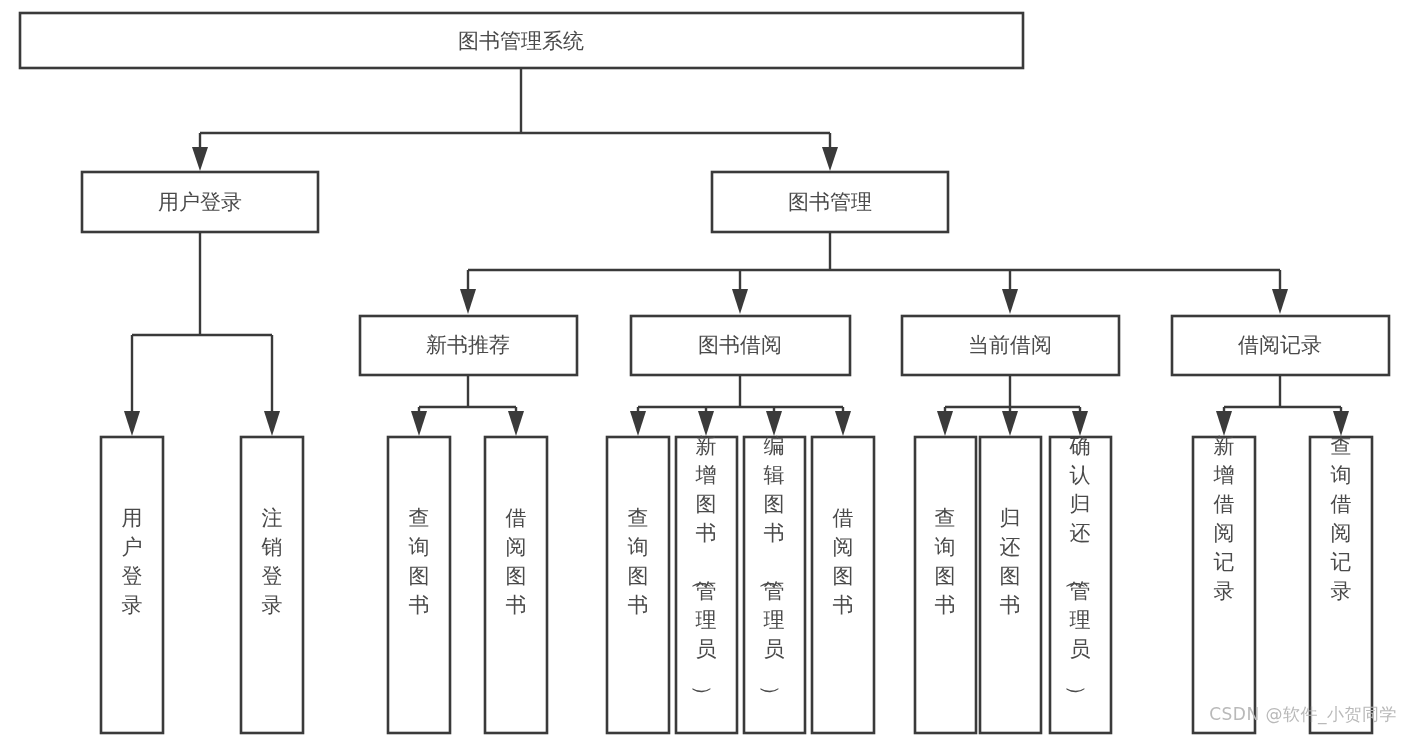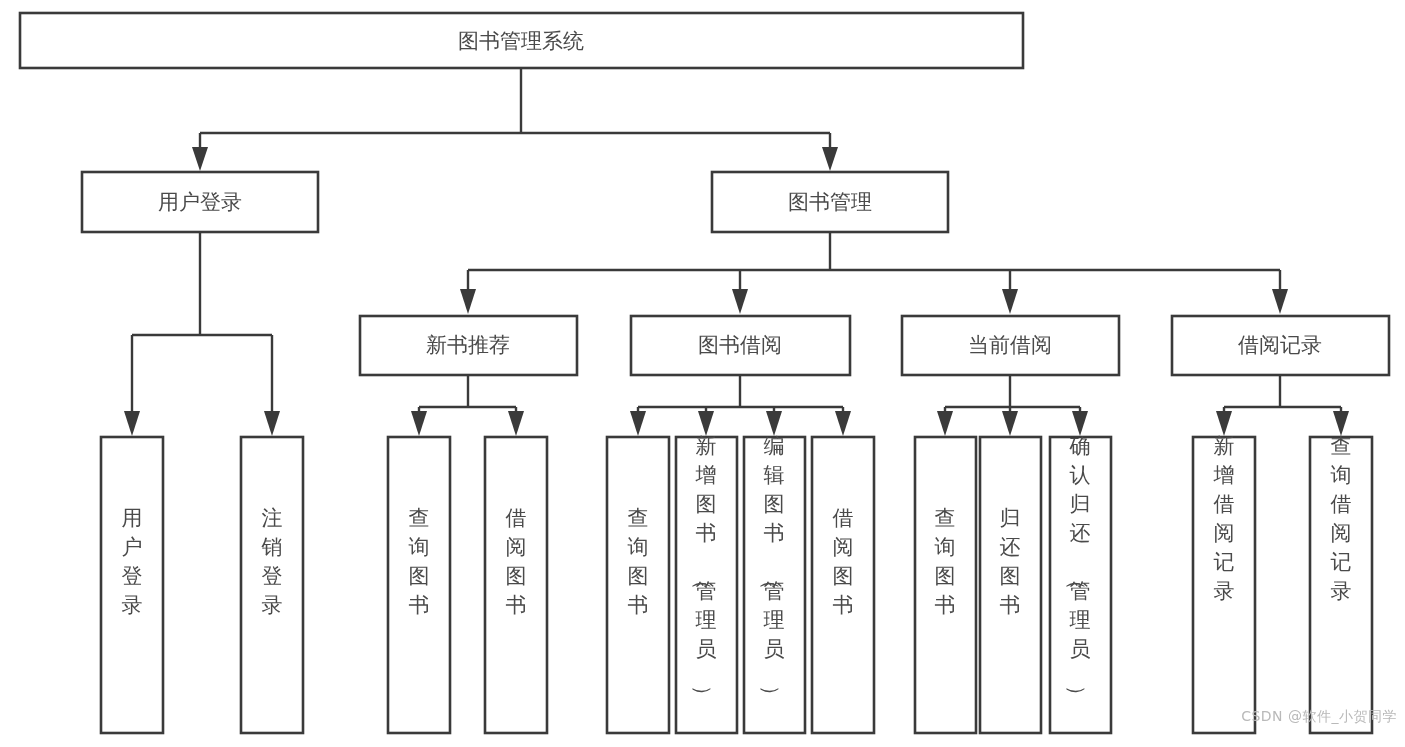--- a/index.html
+++ b/index.html
@@ -53,21 +53,21 @@
     fill: #4a4a4a;
     font-family: "DejaVu Sans", "Liberation Sans", sans-serif;
     font-size: 21px;
     text-anchor: middle;
   }
   .watermark {
     position: absolute;
     right: 8px;
     bottom: 6px;
     font-family: "DejaVu Sans", "Liberation Sans", sans-serif;
-    font-size: 14px;
+    font-size: 17px;
     color: #b9b9b9;
     letter-spacing: 0.5px;
     white-space: nowrap;
     user-select: none;
   }
 </style>
 </head>
 <body>
 
 <div id="diagram-root">

